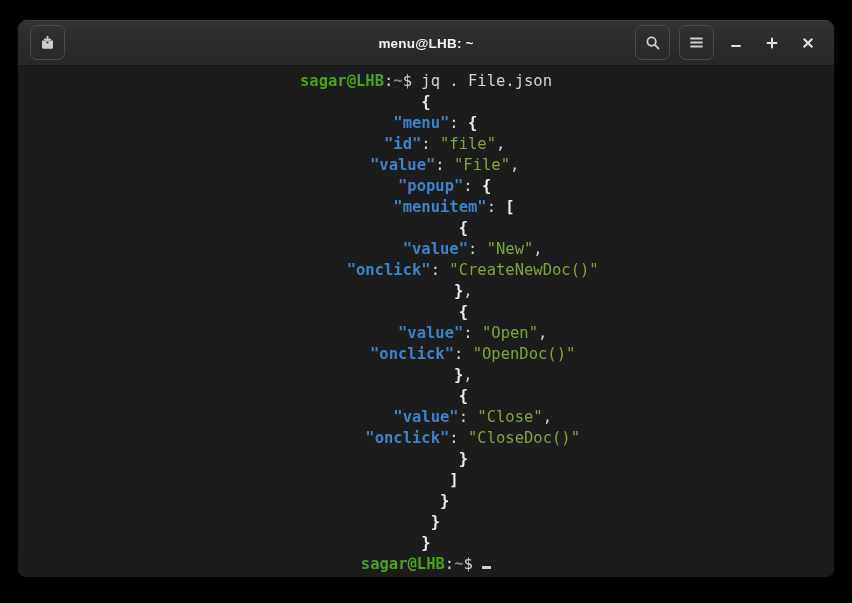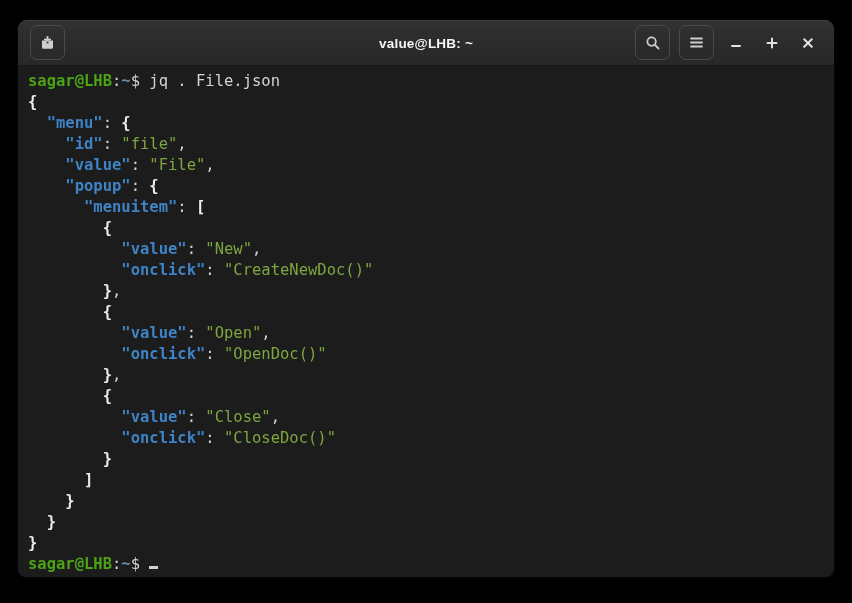--- a/index.html
+++ b/index.html
@@ -83,20 +83,21 @@
   
   .terminal{
     flex:1;
     padding:5px 10px 24px 10px;
     font-family:"DejaVu Sans Mono","Liberation Mono",monospace;
     font-size:15.5px;
     line-height:21px;
     white-space:pre;
     overflow:hidden;
     color:var(--fg);
+    text-align:center;
   }
   .line{height:21px;}
   .seg-prompt{color:var(--green-bold);font-weight:bold;}
   .seg-path{color:var(--path-blue);font-weight:bold;}
   .seg-key{color:var(--key-blue);font-weight:bold;}
   .seg-str{color:var(--string-green);}
   .seg-brace{color:var(--fg-bright);font-weight:bold;}
   .seg-plain{color:var(--fg);}
   .seg-cursor{
     color:transparent;
@@ -118,21 +119,21 @@
       <span>
         <svg width="17" height="17" viewBox="0 0 17 17">
           <path d="M3 6.5 h11 v7 a1.2 1.2 0 0 1 -1.2 1.2 h-8.6 a1.2 1.2 0 0 1 -1.2 -1.2 z" fill="#cdcdcd"></path>
           <rect x="7.6" y="2" width="1.8" height="7" fill="#cdcdcd"></rect>
           <rect x="5" y="4.6" width="7" height="1.8" fill="#cdcdcd"></rect>
           <rect x="7.6" y="7.6" width="1.8" height="1.8" fill="#2d2d2d"></rect>
         </svg>
       </span>
     </button>
 
-    <div class="title">value@LHB: ~</div>
+    <div class="title">menu@LHB: ~</div>
 
     <div class="tb-right">
       <button class="tb-btn">
         <span>
           <svg width="16" height="16" viewBox="0 0 16 16" fill="none" stroke="#cdcdcd" stroke-width="1.8">
             <circle cx="6.6" cy="6.6" r="4.2"></circle>
             <line x1="9.9" y1="9.9" x2="13.5" y2="13.5" stroke-linecap="round"></line>
           </svg>
         </span>
       </button>

